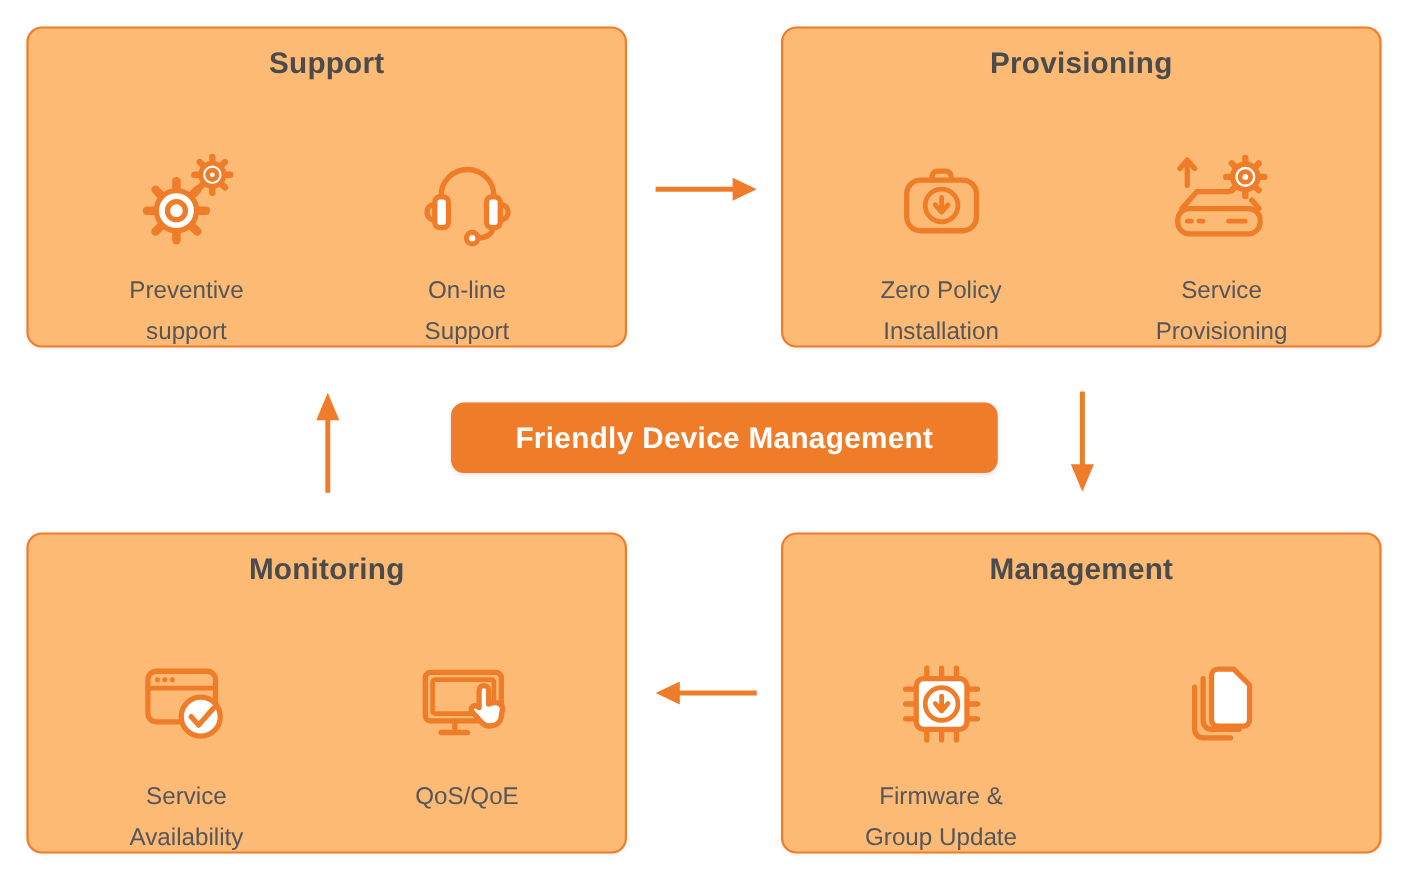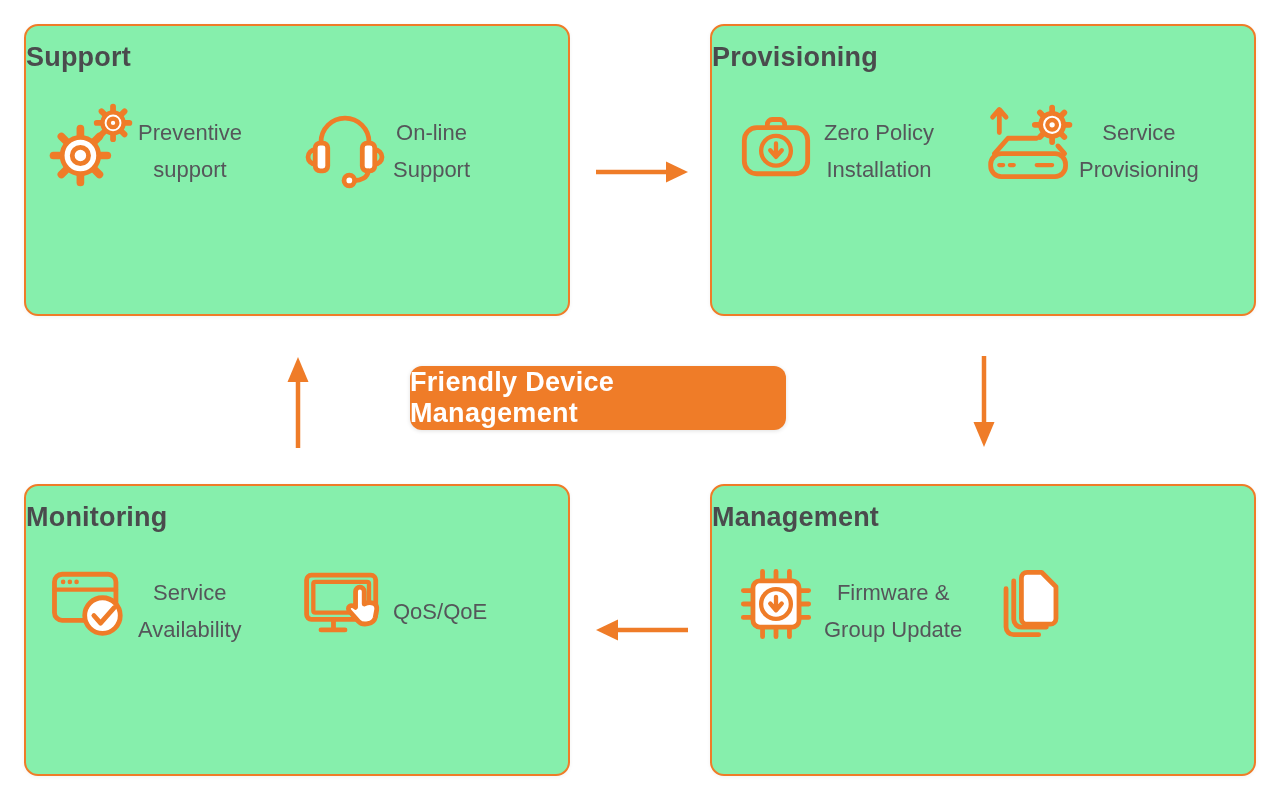--- a/index.html
+++ b/index.html
@@ -6,40 +6,41 @@
     --accent:#EF7C28;
     --title-color:#4A4B4D;
     --label-color:#55565A;
   }
   html,body{margin:0;padding:0;background:#ffffff;}
   .canvas{
     position:relative;width:1280px;height:800px;background:#ffffff;
     font-family:"Liberation Sans",sans-serif;overflow:hidden;
   }
   .box{
-    position:absolute;width:546px;height:292px;background:#86efac;
+    position:absolute;width:546px;height:292px;background:#fdba74;
     border:2.5px solid var(--accent);border-radius:14px;box-sizing:border-box;
-    display:flex;flex-direction:column;
+    display:flex;flex-direction:column;align-items:center;
     box-shadow:0 1px 4px rgba(0,0,0,0.05);
+    gap:36px;
   }
   .box-support{left:24px;top:24px;}
   .box-provisioning{left:710px;top:24px;}
   .box-monitoring{left:24px;top:484px;}
   .box-management{left:710px;top:484px;}
   .box h2{
     margin:16px 0 0;font-size:27px;font-weight:bold;color:var(--title-color);
     letter-spacing:.2px;
   }
   .items{display:flex;justify-content:center;margin-top:20px;width:100%;}
-  .item{width:255px;display:flex;flex-direction:row;align-items:center;}
+  .item{width:255px;display:flex;flex-direction:column;align-items:center;}
   .icon{height:102px;display:flex;align-items:center;justify-content:center;color:var(--accent);}
   .icon svg{display:block;}
   .label{margin-top:14px;text-align:center;font-size:22px;line-height:37px;color:var(--label-color);}
   .banner{
-    position:absolute;left:410px;top:366px;width:376px;height:64px;
+    position:absolute;left:410px;top:366px;width:497px;height:64px;
     background:var(--accent);border-radius:12px;display:flex;align-items:center;justify-content:center;
     color:#fff;font-size:27px;font-weight:bold;letter-spacing:.3px;
     box-shadow:0 1px 4px rgba(0,0,0,0.12);
   }
   .arrow{position:absolute;}
   .arrow line{stroke:var(--accent);stroke-width:4.5;}
   .arrow polygon{fill:var(--accent);}
   .arrow-right{left:592px;top:158px;}
   .arrow-down{left:970px;top:352px;}
   .arrow-left{left:592px;top:616px;}

